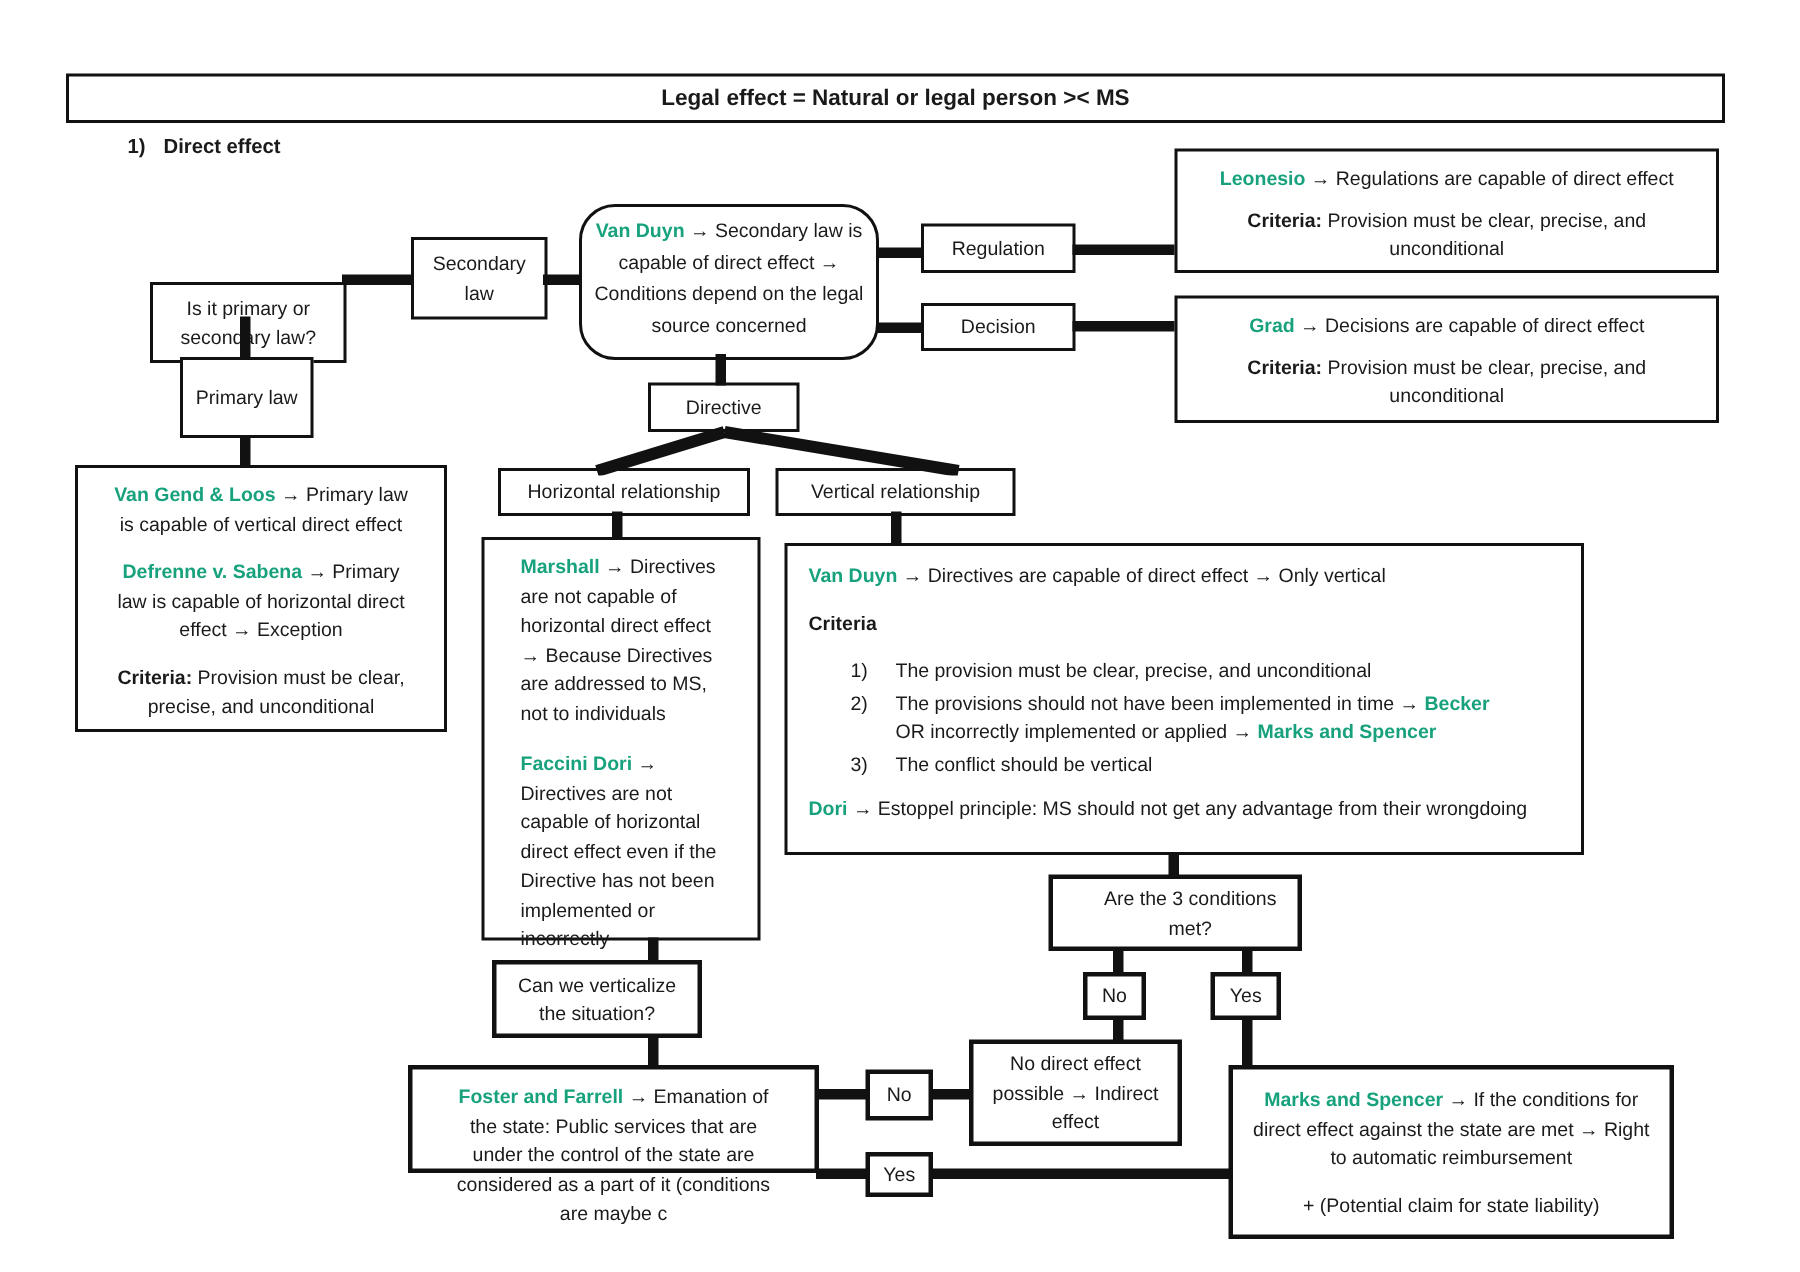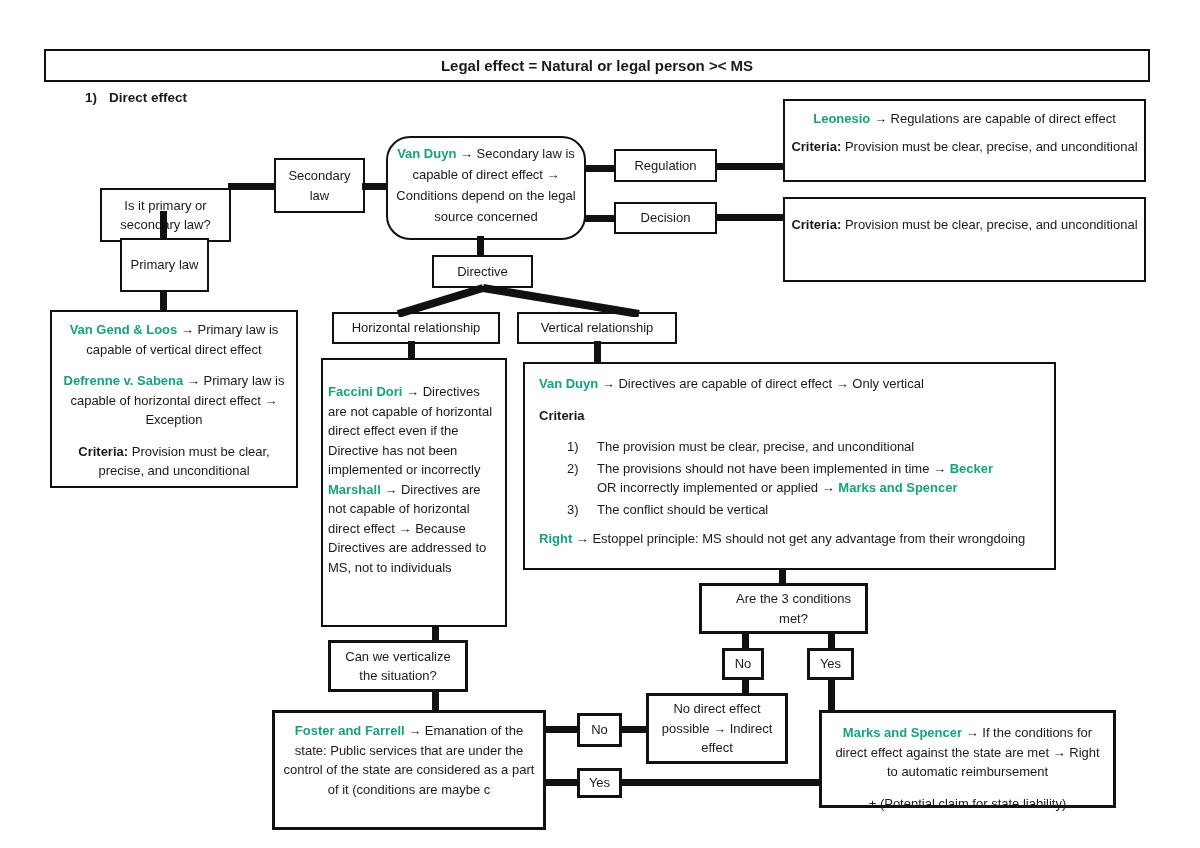--- a/index.html
+++ b/index.html
@@ -10,21 +10,21 @@
   .cbox{display:flex;align-items:center;justify-content:center;text-align:center;padding:2px 4px;}
   .thick{border-width:3px;}
   .case{color:var(--accent,#17a27d);font-weight:700;}
   .b{font-weight:700;}
   .conn{position:absolute;background:#111;}
   .title-box{position:absolute;left:44px;top:49px;width:1106px;height:33px;border:2px solid #111;
        display:flex;align-items:center;justify-content:center;font-weight:700;font-size:15px;box-sizing:border-box;}
   .heading{position:absolute;left:85px;top:86px;font-weight:700;font-size:13.5px;line-height:1.75;}
   .heading .l2{margin-left:20px;}
   .heading .num{margin-right:12px;}
-  .pad{padding:8px 5px;}
+  .pad{padding:8px 24px;}
   .ctr{text-align:center;}
   .mt8{margin-top:8px;}
   .mt12{margin-top:12px;}
   .clip{overflow:hidden;line-height:21px;padding:5px 7px;text-align:center;}
   .li-row{display:flex;margin-bottom:2px;}
   .li-num{width:30px;flex:0 0 30px;}
   .li-body{flex:1;}
   svg.fork{position:absolute;left:385px;top:283px;}
 </style>
 </head>
@@ -89,32 +89,33 @@
 <div class="box clip" style="left:386px;top:136px;width:200px;height:104px;border-radius:24px;">
   <span class="case">Van Duyn</span><span> → Secondary law is capable of direct effect → Conditions depend on the legal source concerned</span>
 </div>
 
 <div class="box pad ctr" style="left:783px;top:99px;width:363px;height:83px;">
   <div><span class="case">Leonesio</span><span> → Regulations are capable of direct effect</span></div>
   <div class="mt8"><span class="b">Criteria:</span><span> Provision must be clear, precise, and unconditional</span></div>
 </div>
 
 <div class="box pad ctr" style="left:783px;top:197px;width:363px;height:85px;">
+  <div><span class="case">Grad</span><span> → Decisions are capable of direct effect</span></div>
   <div class="mt8"><span class="b">Criteria:</span><span> Provision must be clear, precise, and unconditional</span></div>
 </div>
 
 <div class="box pad ctr" style="left:50px;top:310px;width:248px;height:178px;">
   <div><span class="case">Van Gend &amp; Loos</span><span> → Primary law is capable of vertical direct effect</span></div>
   <div class="mt12"><span class="case">Defrenne v. Sabena</span><span> → Primary law is capable of horizontal direct effect → Exception</span></div>
   <div class="mt12"><span class="b">Criteria:</span><span> Provision must be clear, precise, and unconditional</span></div>
 </div>
 
 <div class="box pad" style="left:321px;top:358px;width:186px;height:269px;">
+  <div><span class="case">Marshall</span><span> → Directives are not capable of horizontal direct effect → Because Directives are addressed to MS, not to individuals</span></div>
   <div style="margin-top:14px;"><span class="case">Faccini Dori</span><span> → Directives are not capable of horizontal direct effect even if the Directive has not been implemented or incorrectly</span></div>
-  <div><span class="case">Marshall</span><span> → Directives are not capable of horizontal direct effect → Because Directives are addressed to MS, not to individuals</span></div>
 </div>
 
 <div class="box" style="left:523px;top:362px;width:533px;height:208px;padding:10px 14px;">
   <div><span class="case">Van Duyn</span><span> → Directives are capable of direct effect → Only vertical</span></div>
   <div class="b mt12">Criteria</div>
   <div class="mt12" style="margin-left:28px;">
     <div class="li-row">
       <span class="li-num">1)</span>
       <span class="li-body">The provision must be clear, precise, and unconditional</span>
     </div>
@@ -123,28 +124,28 @@
       <span class="li-body">
         <span>The provisions should not have been implemented in time → </span><span class="case">Becker</span><br>
         <span>OR incorrectly implemented or applied → </span><span class="case">Marks and Spencer</span>
       </span>
     </div>
     <div class="li-row">
       <span class="li-num">3)</span>
       <span class="li-body">The conflict should be vertical</span>
     </div>
   </div>
-  <div style="margin-top:10px;"><span class="case">Right</span><span> → Estoppel principle: MS should not get any advantage from their wrongdoing</span></div>
+  <div style="margin-top:10px;"><span class="case">Dori</span><span> → Estoppel principle: MS should not get any advantage from their wrongdoing</span></div>
 </div>
 
-<div class="box pad ctr thick" style="left:272px;top:710px;width:274px;height:120px;">
+<div class="box pad ctr thick" style="left:272px;top:710px;width:274px;height:72px;">
   <span class="case">Foster and Farrell</span><span> → Emanation of the state: Public services that are under the control of the state are considered as a part of it (conditions are maybe c</span>
 </div>
 
-<div class="box ctr thick" style="left:819px;top:710px;width:297px;height:98px;padding:10px 12px;">
+<div class="box ctr thick" style="left:819px;top:710px;width:297px;height:116px;padding:10px 12px;">
   <div><span class="case">Marks and Spencer</span><span> → If the conditions for direct effect against the state are met → Right to automatic reimbursement</span></div>
   <div class="mt12">+ (Potential claim for state liability)</div>
 </div>
 
 <div class="conn" style="left:228px;top:183px;width:46px;height:7px;"></div>
 <div class="conn" style="left:362px;top:183px;width:24px;height:7px;"></div>
 <div class="conn" style="left:160px;top:211px;width:7px;height:29px;"></div>
 <div class="conn" style="left:160px;top:290px;width:7px;height:22px;"></div>
 <div class="conn" style="left:585px;top:165px;width:29px;height:7px;"></div>
 <div class="conn" style="left:585px;top:215px;width:29px;height:7px;"></div>

